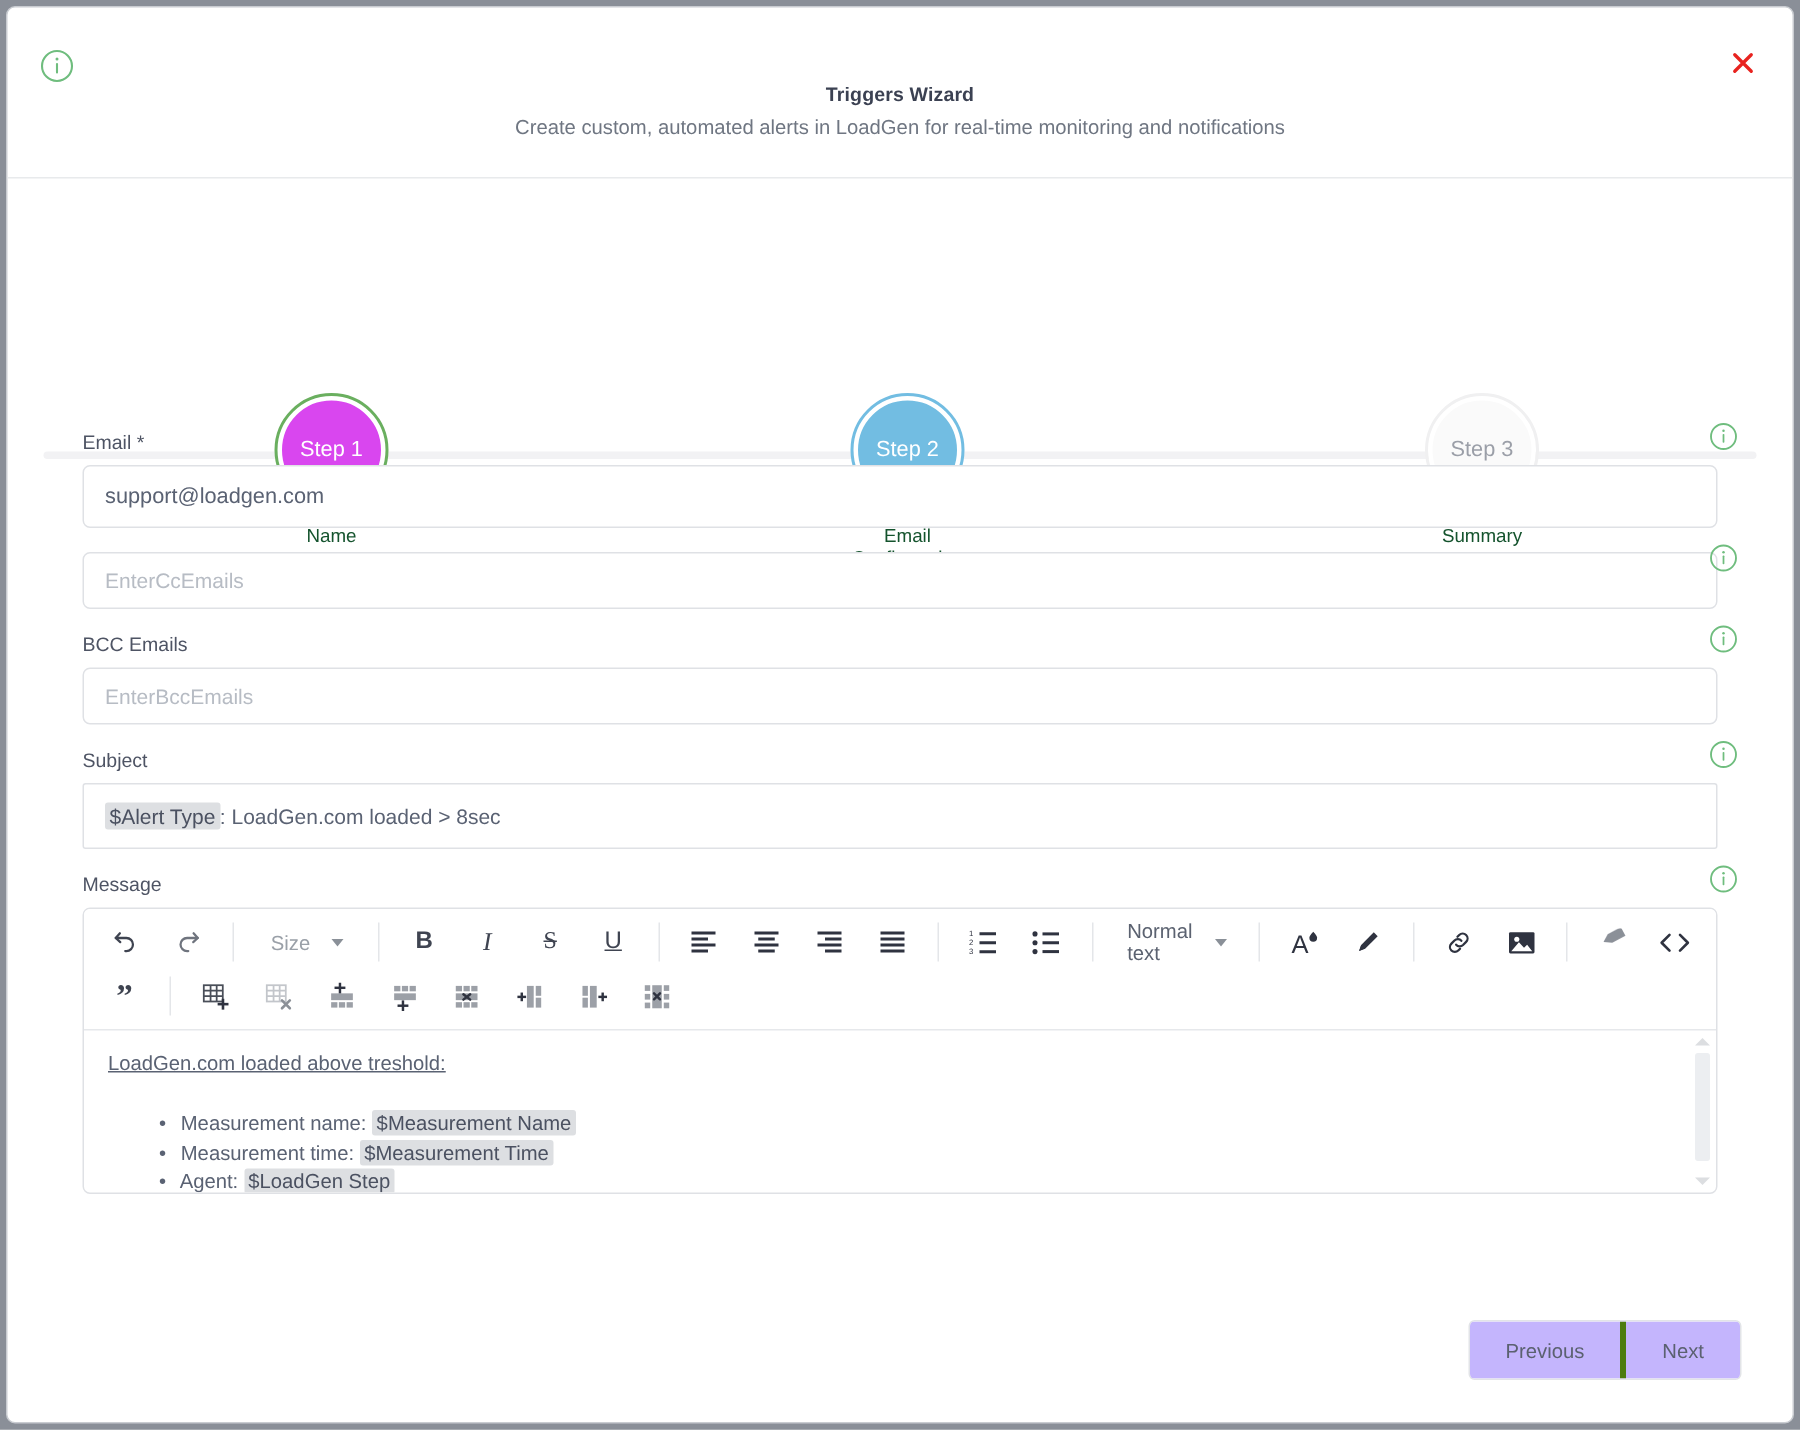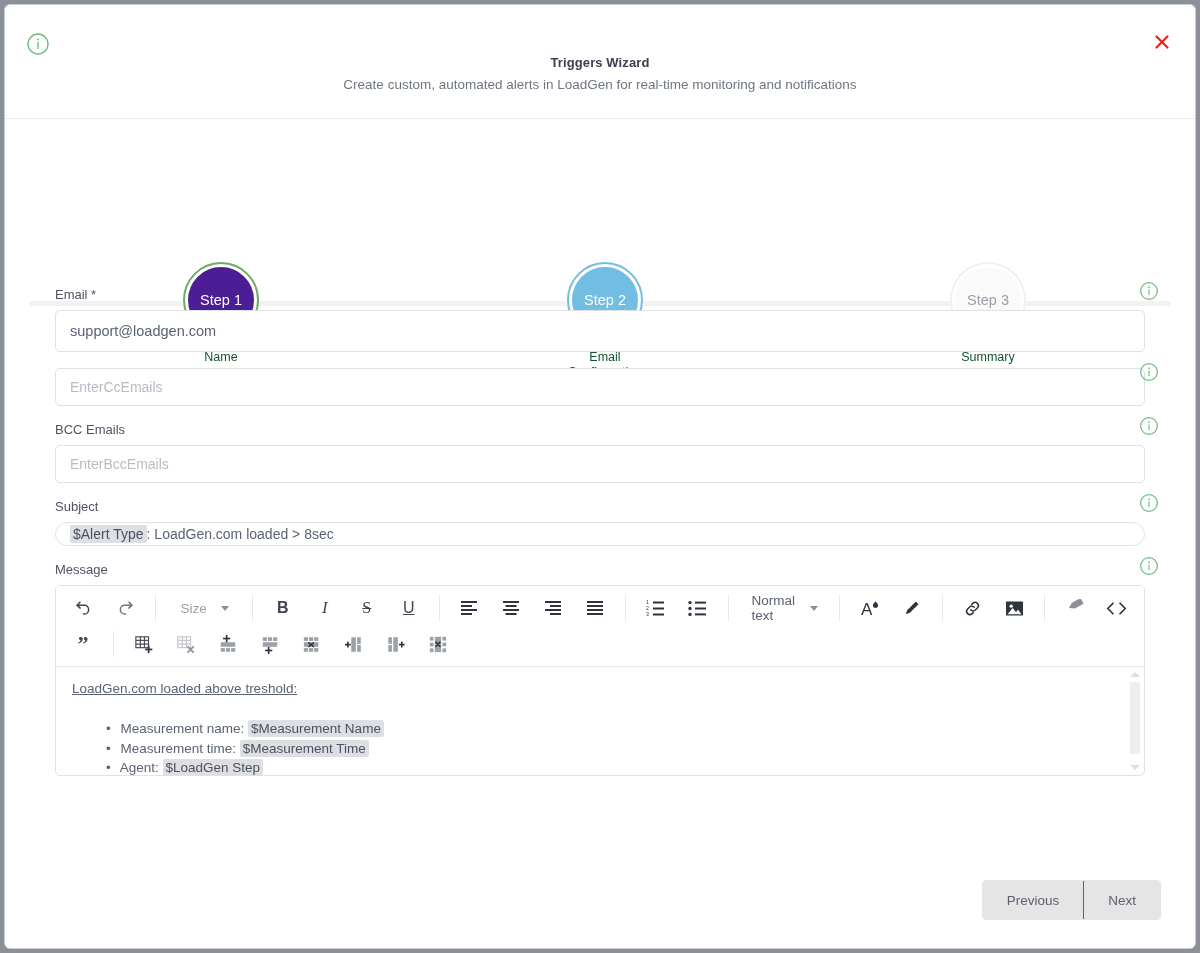--- a/index.html
+++ b/index.html
@@ -79,21 +79,21 @@
     position: relative;
     cursor: pointer;
   }
   .step-circle::after {
     content: "";
     position: absolute;
     left: -5px; top: -5px; right: -5px; bottom: -5px;
     border-radius: 50%;
     border: 2px solid transparent;
   }
-  .step-1 .step-circle { background: #4c1d95; color: #ffffff; border: 3px solid #ffffff; }
+  .step-1 .step-circle { background: #d946ef; color: #ffffff; border: 3px solid #ffffff; }
   .step-1 .step-circle::after { border-color: #6aaf5f; }
   .step-2 .step-circle { background: #72bde2; color: #ffffff; border: 3px solid #ffffff; }
   .step-2 .step-circle::after { border-color: #72bde2; }
   .step-3 .step-circle { background: #fafafa; color: #9b9fa8; border: 3px solid #ffffff; }
   .step-3 .step-circle::after { border-color: #f0f0f1; }
   .step-label {
     margin-top: 14px;
     font-size: 12.5px; color: #14532d; line-height: 15px;
   }
 
@@ -121,23 +121,23 @@
     color: #5a6273;
     padding: 0 14px;
     background: #fff;
     font-family: "Liberation Sans", sans-serif;
     outline: none;
   }
   .text-input::placeholder { color: #b7bcc4; }
   .email-input { height: 42px; font-size: 14.5px; }
 
   .subject-box {
-    width: 100%; height: 24px;
+    width: 100%; height: 44px;
     border: 1px solid #dfe1e5;
-    border-radius: 13px;
+    border-radius: 2px;
     display: flex; align-items: center;
     padding: 0 14px;
     font-size: 14px; color: #5a6273;
     overflow: hidden; white-space: nowrap;
   }
   .token {
     background: #dddfe2;
     color: #4b5161;
     padding: 1px 3px;
     border-radius: 2px;
@@ -243,28 +243,28 @@
   .btn-group {
     position: absolute; right: 34px; top: 8px;
     display: flex;
     border: 1px solid #e2e4e7;
     border-radius: 4px;
     overflow: hidden;
   }
   .btn {
     height: 38px;
     padding: 0 24px;
-    background: #e5e5e5;
+    background: #c4b5fd;
     border: none;
     font-size: 13.5px;
     color: #5b6170;
     cursor: pointer;
     font-family: "Liberation Sans", sans-serif;
   }
-  .btn + .btn { border-left: 1px solid #4d7c0f; }
+  .btn + .btn { border-left: 4px solid #4d7c0f; }
 </style>
 </head>
 <body>
 
 <div class="dialog">
 
   <div class="header">
     <span class="header-info-icon">
       <svg width="24" height="24" viewBox="0 0 24 24">
         <circle cx="12" cy="12" r="10" fill="none" stroke="#6fbd7e" stroke-width="1.4"></circle>

